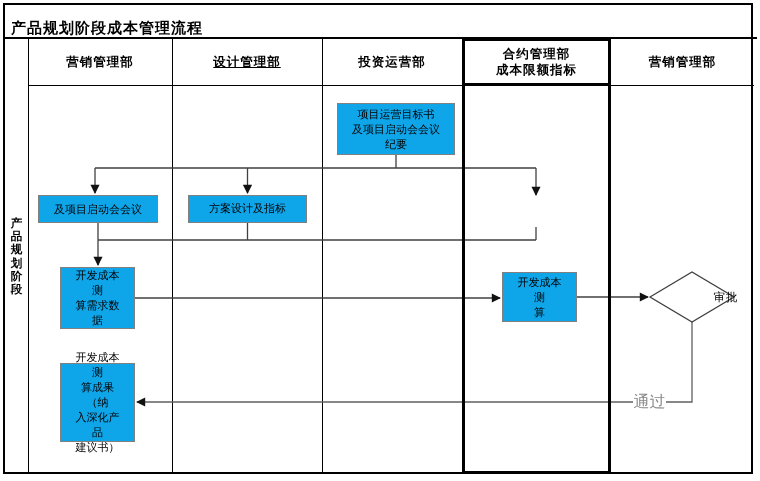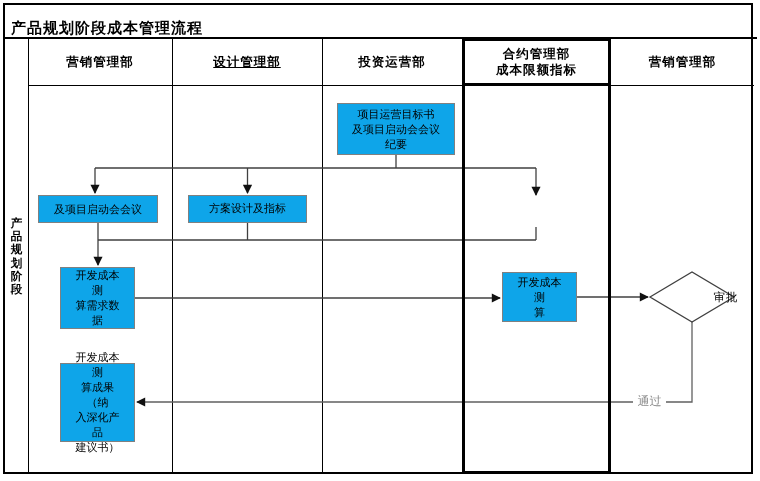--- a/index.html
+++ b/index.html
@@ -33,21 +33,21 @@
   .n-limit{left:477px;top:197px;width:118px;height:30px;}
   .n-demand{left:60px;top:267px;width:75px;height:62px;}
   .n-calc{left:502px;top:272px;width:75px;height:50px;}
   .n-result{left:60px;top:363px;width:75px;height:79px;}
   .diamond-label{
     position:absolute;left:684px;top:272px;width:84px;height:50px;
     display:flex;align-items:center;justify-content:center;font-size:11.5px;letter-spacing:1px;
   }
   .edge-label{
     position:absolute;left:633px;top:395px;width:33px;text-align:center;
-    background:#fff;color:#888;font-size:12px;line-height:13px;
+    background:#fff;color:#888;font-size:16px;line-height:13px;
   }
   svg.wires{position:absolute;left:0;top:0;pointer-events:none;}
 </style>
 </head>
 <body>
 
 <div class="canvas">
 
   <div class="outer-border"></div>
   <div class="hline" style="left:3px;top:37px;width:754px;height:2px;"></div>

